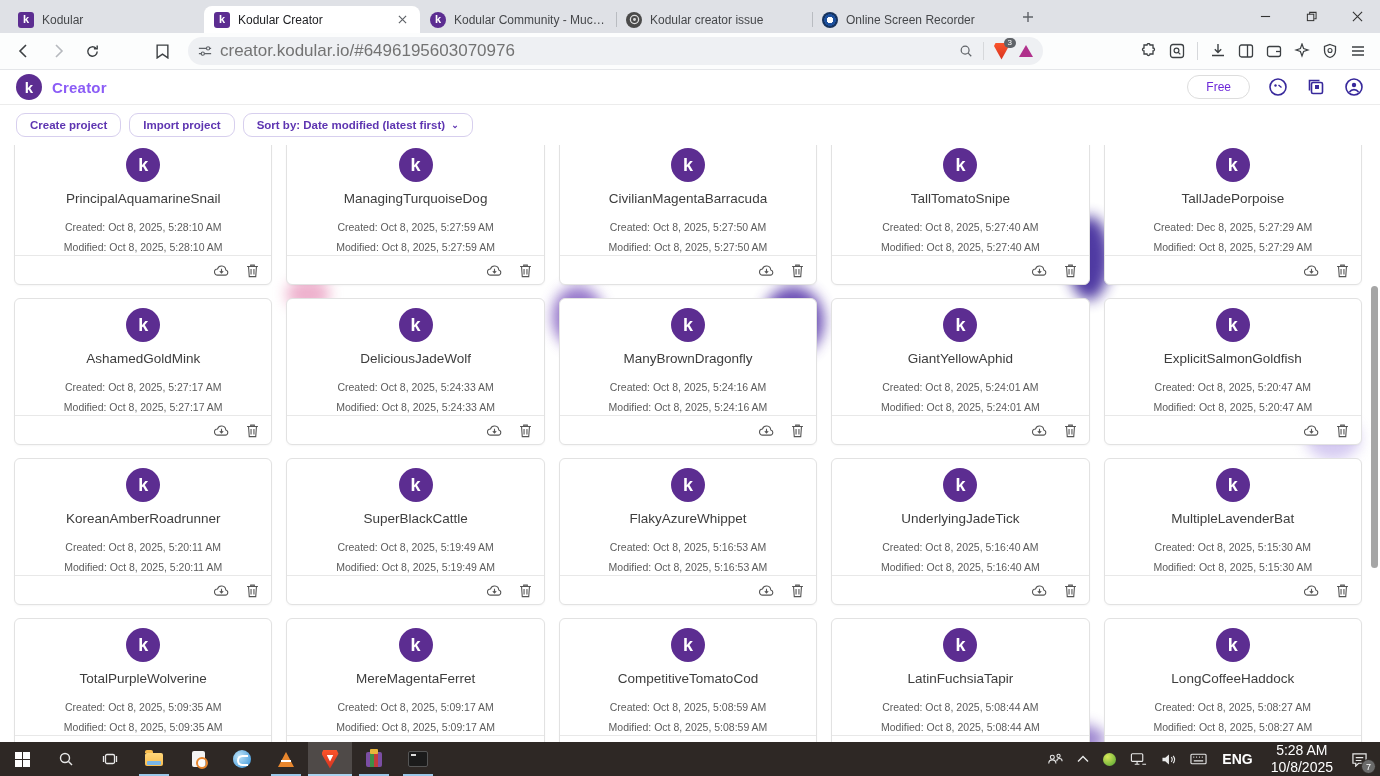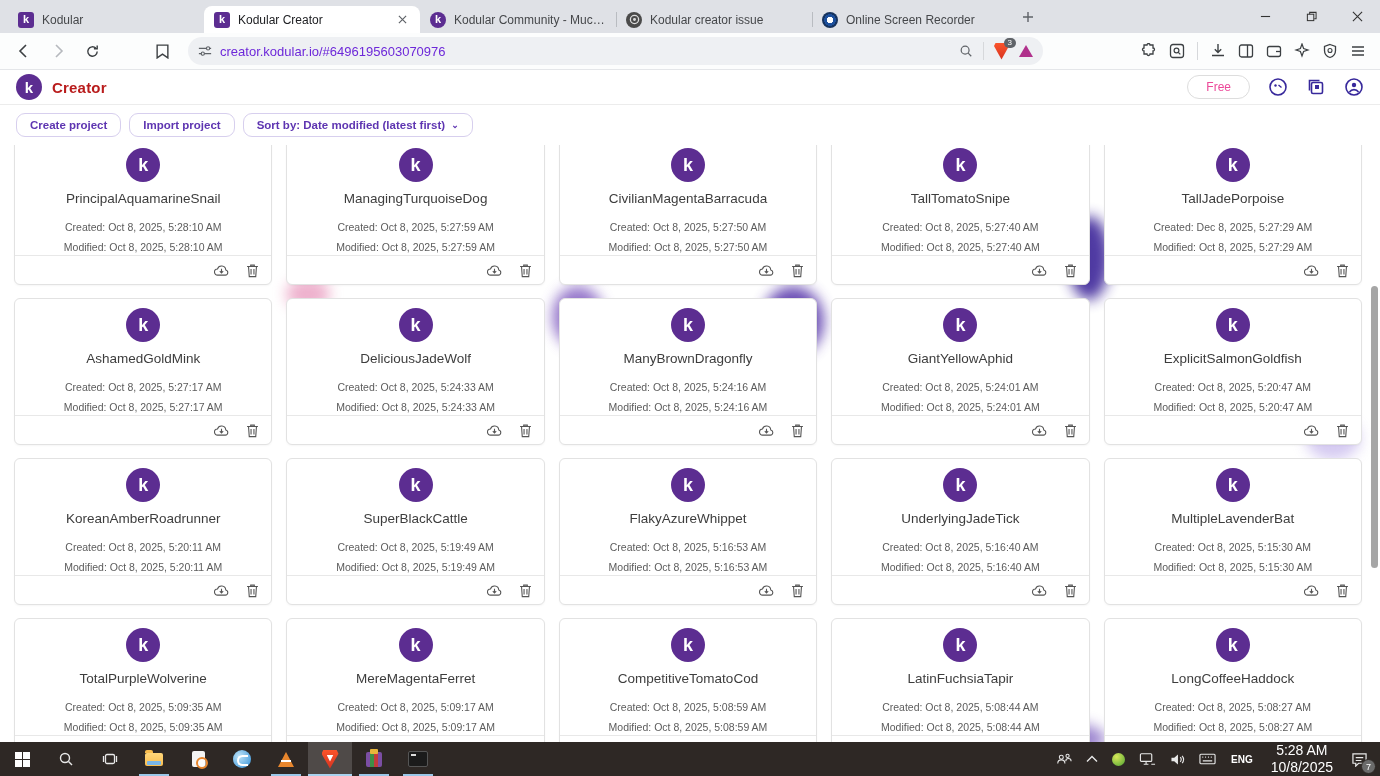--- a/index.html
+++ b/index.html
@@ -20,36 +20,36 @@
   .tico.blue{background:radial-gradient(circle at 50% 50%,#fff 0 3px,#1c4f9c 3px 6px,#16335f 6px);}
   .tclose{width:16px;height:16px;display:grid;place-items:center;border-radius:50%;}
   .newtab{width:28px;height:28px;display:grid;place-items:center;margin:0 0 2px 6px;border-radius:50%;}
   .wincontrols{position:absolute;right:0;top:0;height:33px;display:flex;}
   .wc{width:46px;height:33px;display:grid;place-items:center;}
 
   
   .navbar{height:36px;background:#fcfdfd;border-bottom:1px solid #e4e6e9;display:flex;align-items:center;padding:0 10px;gap:6px;}
   .nbtn{width:28px;height:28px;display:grid;place-items:center;border-radius:50%;}
   .urlpill{width:835px;height:28px;background:#eef0f3;border-radius:14px;display:flex;align-items:center;padding:0 10px;gap:8px;margin-left:6px;}
-  .urltext{font-size:13px;color:#6d28d9;flex:1;}
+  .urltext{font-size:17px;color:#737373;flex:1;}
   .pillright{display:flex;align-items:center;gap:10px;}
   .shieldwrap{position:relative;}
   .shieldbadge{position:absolute;top:-5px;right:-7px;background:#5f6368;color:#fff;font-size:8px;
                border-radius:6px;padding:1px 4px;line-height:1;}
   .tri{width:0;height:0;border-left:7px solid transparent;border-right:7px solid transparent;border-bottom:12px solid #b0318c;}
   .rightcluster{margin-left:auto;display:flex;align-items:center;gap:12px;padding-right:4px;}
   .vsep{width:1px;height:18px;background:#d6d8db;}
 
   
   .appheader{height:34px;background:#fff;border-bottom:1px solid #ececec;display:flex;align-items:center;padding:0 16px;}
   .klogo{width:26px;height:26px;border-radius:50%;background:#5c2d91;color:#fff;font-weight:700;
          font-size:15px;display:grid;place-items:center;line-height:1;}
-  .brandname{color:#b91c1c;font-size:15px;font-weight:700;margin-left:10px;letter-spacing:.2px;}
+  .brandname{color:#8b5cf6;font-size:15px;font-weight:700;margin-left:10px;letter-spacing:.2px;}
   .hdr-right{margin-left:auto;display:flex;align-items:center;gap:18px;}
-  .freepill{border:1px solid #ddd;border-radius:14px;padding:4px 18px;font-size:12px;color:#ec4899;background:#fff;}
+  .freepill{border:1px solid #ddd;border-radius:14px;padding:4px 18px;font-size:12px;color:#6d28d9;background:#fff;}
   .hicon{color:#37289b;display:grid;place-items:center;}
 
   
   .projtoolbar{display:flex;gap:8px;padding:8px 16px;background:#fff;position:relative;z-index:2;}
   .pbtn{border:1px solid #d7cfee;background:#fff;color:#5e35b1;font-size:11.5px;font-weight:700;
         border-radius:9px;padding:5px 13px;display:flex;align-items:center;gap:6px;
         font-family:"Liberation Sans",sans-serif;cursor:pointer;}
   .caret{font-size:9px;color:#5e35b1;}
 
   
@@ -91,21 +91,21 @@
   .vlccone::after{content:'';position:absolute;left:-5px;top:8px;width:10px;height:2px;background:#fff;}
   .braveshield{width:17px;height:19px;background:linear-gradient(#fb542b,#d53220);clip-path:polygon(50% 100%,0 22%,12% 0,88% 0,100% 22%);position:relative;}
   .braveshield::after{content:'';position:absolute;left:5px;top:5px;width:7px;height:7px;background:#fff;clip-path:polygon(50% 100%,0 0,100% 0);}
   .winrar{width:16px;height:15px;background:repeating-linear-gradient(90deg,#7b4ea3 0 4px,#3f8f46 4px 8px,#c23b3b 8px 12px,#7b4ea3 12px 16px);border-radius:2px;position:relative;}
   .winrar::after{content:'';position:absolute;top:-3px;left:4px;width:8px;height:5px;background:#e8b53a;border-radius:1px;}
   .cmdicon{width:18px;height:14px;background:#1b1b1b;border:1px solid #555;border-radius:2px;position:relative;}
   .cmdicon::after{content:'';position:absolute;left:2px;top:2px;width:5px;height:2px;background:#ddd;}
   .tray{margin-left:auto;display:flex;align-items:center;gap:4px;height:34px;}
   .trbtn{height:34px;display:grid;place-items:center;padding:0 5px;}
   .greenorb{width:13px;height:13px;border-radius:50%;background:radial-gradient(circle at 35% 30%,#d9e85a,#4ea332);}
-  .lang{color:#fff;font-size:10px;font-weight:700;padding:0 6px;}
+  .lang{color:#fff;font-size:14px;font-weight:700;padding:0 6px;}
   .clock{color:#fff;font-size:14px;text-align:center;line-height:1.25;padding:0 8px;}
   .notifwrap{position:relative;padding:0 12px 0 6px;}
   .notifbadge{position:absolute;right:4px;bottom:2px;background:#6b6b6b;color:#fff;border-radius:50%;
               width:13px;height:13px;font-size:9px;display:grid;place-items:center;border:1px solid #2e2825;}
   svg{display:block;}
 </style>
 </head>
 <body>
 
 <div class="tabbar">

